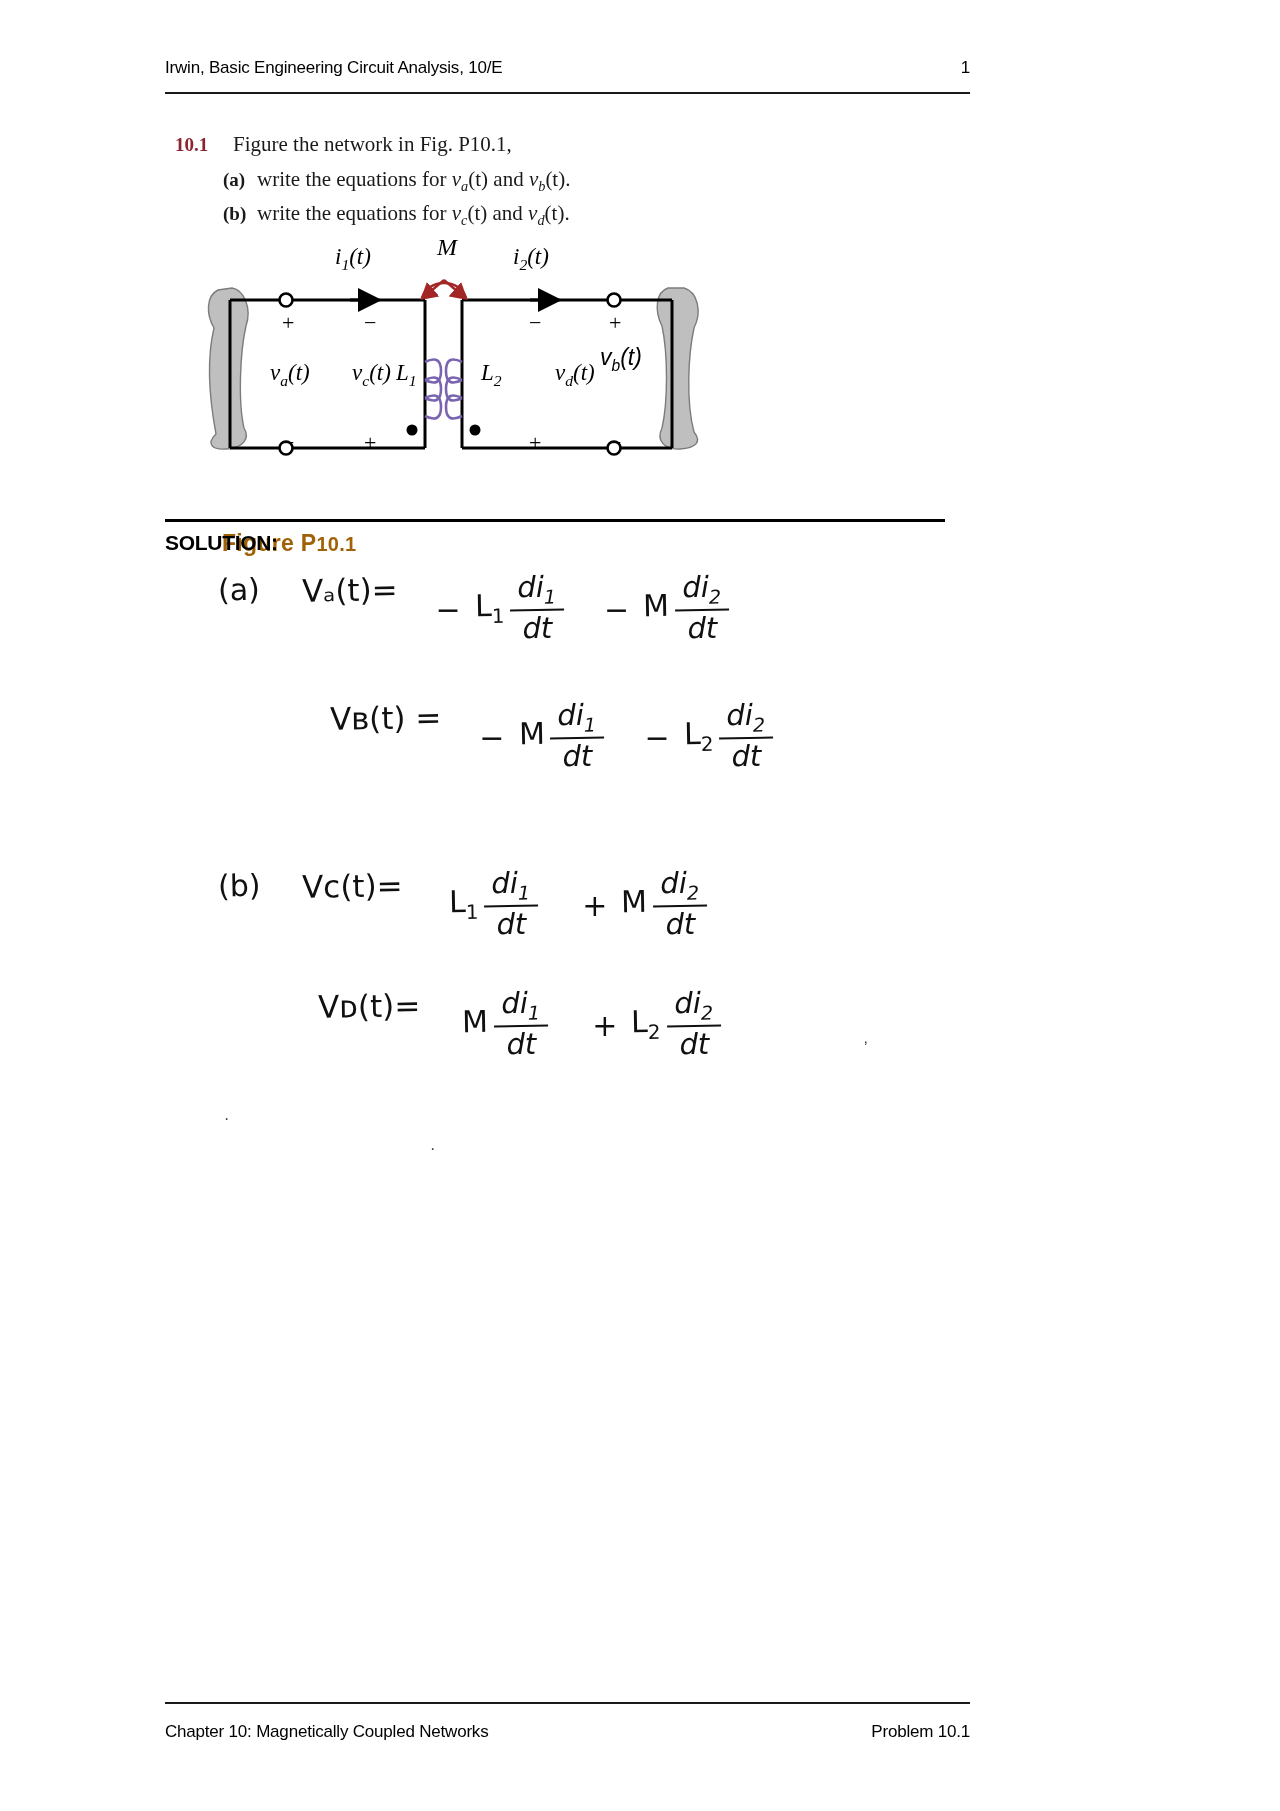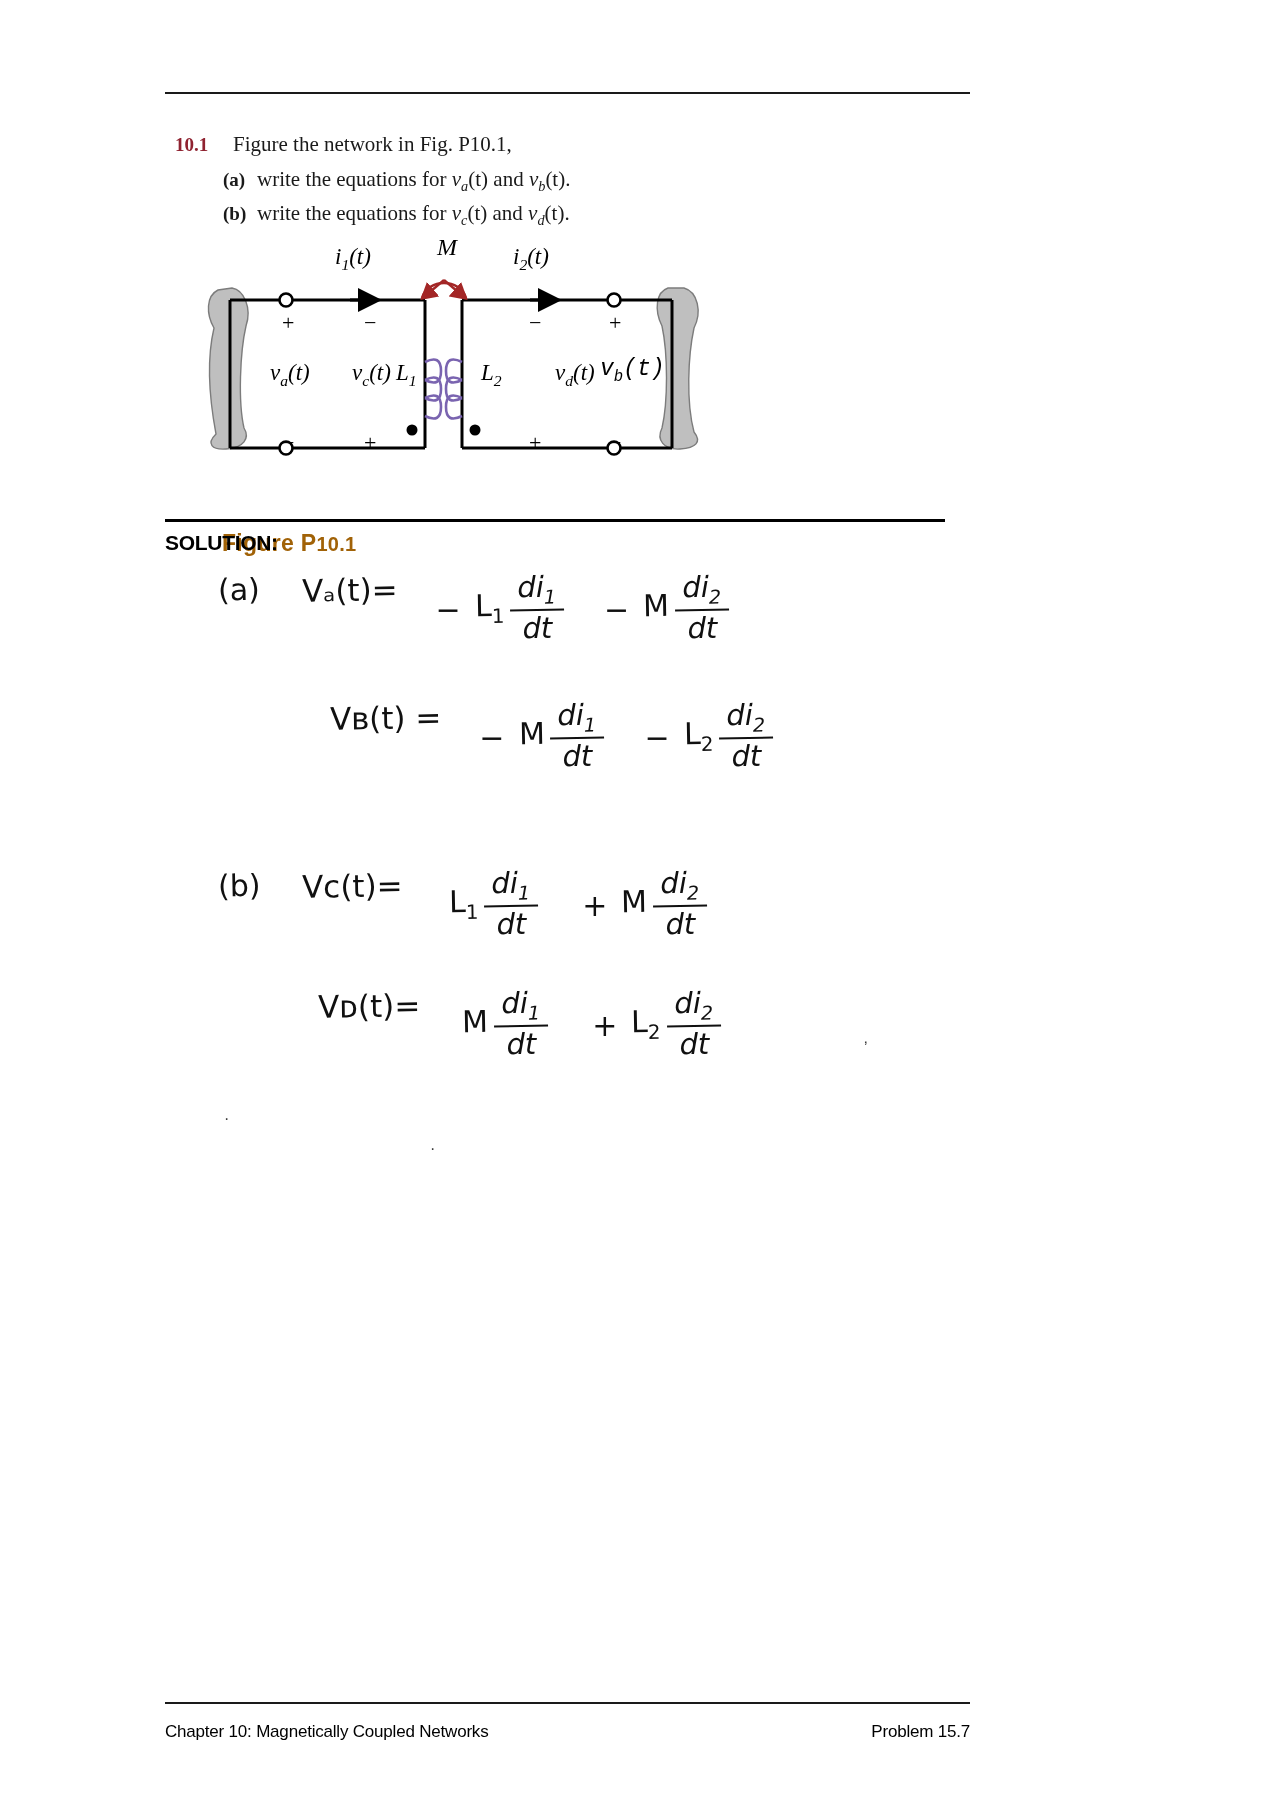--- a/index.html
+++ b/index.html
@@ -211,20 +211,24 @@
     font-size: 17px;
     letter-spacing: -0.2px;
     gap: 41px;
   }
 </style>
 </head>
 <body>
 
 <div class="page">
 
+  <div class="header">
+    <span>Irwin, Basic Engineering Circuit Analysis, 10/E</span>
+    <span>1</span>
+  </div>
   <div class="header-rule"></div>
 
   <div class="problem">
 
     <div class="prob-line">
       <span class="prob-num">10.1</span>
       <span class="prob-text">Figure the network in Fig. P10.1,</span>
     </div>
 
     <div class="sub-line">
@@ -314,21 +318,21 @@
     <div style="position:absolute;left:70px;top:108px;font-family:'Liberation Serif',serif;font-size:23px;font-style:italic;"><span>v</span><span class="sub">a</span><span>(t)</span></div>
 
     <div style="position:absolute;left:152px;top:108px;font-family:'Liberation Serif',serif;font-size:23px;font-style:italic;"><span>v</span><span class="sub">c</span><span>(t)</span></div>
 
     <div style="position:absolute;left:196px;top:108px;font-family:'Liberation Serif',serif;font-size:23px;font-style:italic;"><span>L</span><span class="sub">1</span></div>
 
     <div style="position:absolute;left:281px;top:108px;font-family:'Liberation Serif',serif;font-size:23px;font-style:italic;"><span>L</span><span class="sub">2</span></div>
 
     <div style="position:absolute;left:320px;top:108px;font-family:'Liberation Serif',serif;font-size:23px;font-style:italic;margin-left:35px;"><span>v</span><span class="sub">d</span><span>(t)</span></div>
 
-    <div style="position:absolute;left:400px;top:104px;font-family:Liberation Mono, monospace;font-size:23px;font-style:italic;"><span>v</span><span class="sub">b</span><span>(t)</span></div>
+    <div style="position:absolute;left:400px;top:92px;font-family:Liberation Sans, sans-serif;font-size:23px;font-style:italic;"><span>v</span><span class="sub">b</span><span>(t)</span></div>
   </div>
 
   <div class="fig-caption"><span>Figure P</span><span class="small">10.1</span></div>
 
   <div class="sol-rule"></div>
   <div class="sol-title">SOLUTION:</div>
 
   <div class="hand" style="left:218px; top:572px;">
     <div class="eq-row">
       <span class="tag">(a)</span>
@@ -425,16 +429,16 @@
     </div>
   </div>
 
   <div class="stray-mark" style="left:864px; top:1040px;">ʼ</div>
   <div class="stray-mark" style="left:224px; top:1110px;">·</div>
   <div class="stray-mark" style="left:430px; top:1140px;">·</div>
 
   <div class="footer-rule"></div>
   <div class="footer">
     <span>Chapter 10: Magnetically Coupled Networks</span>
-    <span>Problem 15.7</span>
+    <span>Problem 10.1</span>
   </div>
 
 </div>
 
 </body></html>

